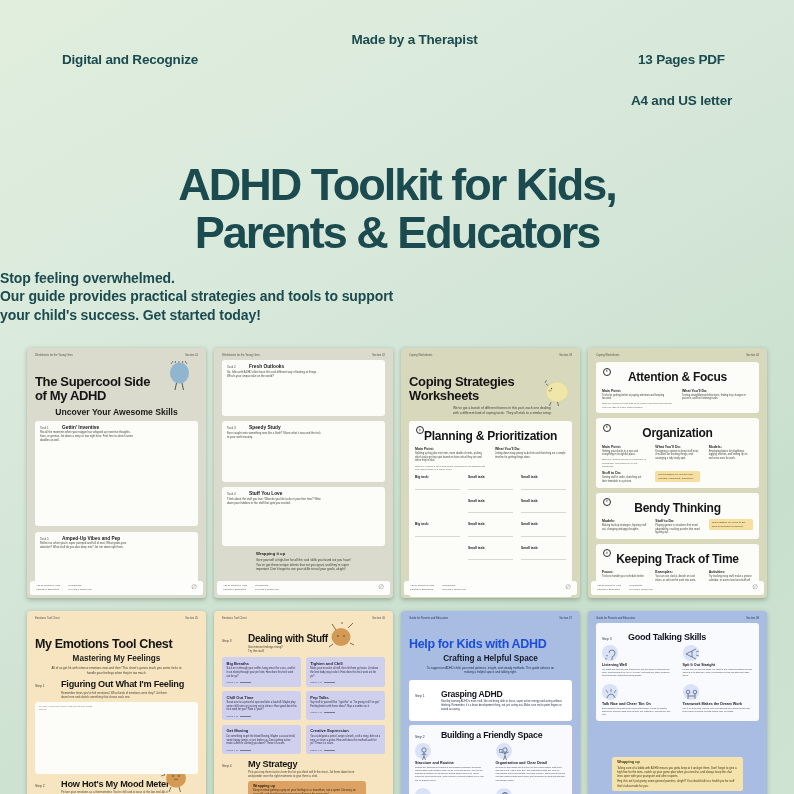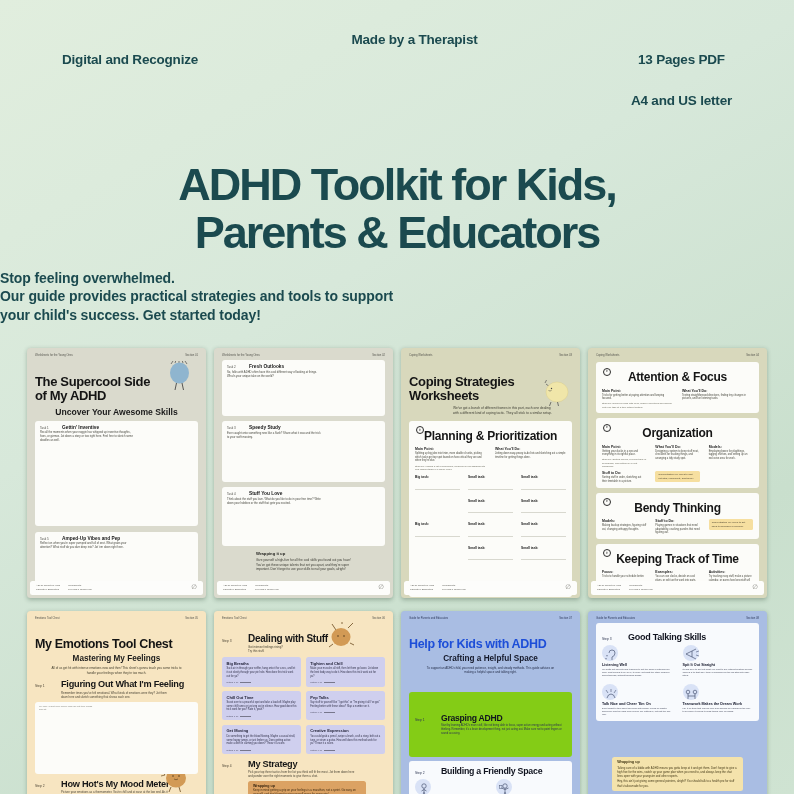--- a/index.html
+++ b/index.html
@@ -67,21 +67,21 @@
   .pcard .t{font-size:4px;font-weight:700;color:#1d1d33}
   .pcard .x{font-size:2.55px;line-height:1.42;margin-top:1.5px;color:#34344c}
   .pcard .r{font-size:2.3px;margin-top:2px;color:#55556b}
   .rline{display:inline-block;width:11px;border-bottom:.5px solid #77778c;height:2px;margin-left:2px}
   .wrap6{background:#dba263;border-radius:2.5px;padding:3px 5px;margin:3px 0 0 26px;width:66%}
   .wrap6 .t{font-size:3.6px;font-weight:700;color:#35230e}
   .wrap6 .x{font-size:2.8px;line-height:1.42;margin-top:1px;color:#402c13}
   .p6sub{font-size:2.9px;color:#4a4435;margin:1px 0 0 26px;line-height:1.4}
   
   .p7-intro{font-size:2.95px;text-align:center;width:82%;margin:3px auto 0;line-height:1.45;color:#232c47}
-  .bcard{background:#84cc16;border-radius:3px;padding:21px 6px;margin-top:17px}
+  .bcard{background:#ffffff;border-radius:3px;padding:9px 6px;margin-top:5px}
   .bcard .x{font-size:2.65px;margin:1.5px 0 0 26px;width:80%;line-height:1.42;color:#2c3450}
   .wcard{background:#f8fafd;border-radius:3px;padding:4.5px 6px;margin-top:4.5px}
   .subgrid{display:grid;grid-template-columns:1fr 1fr;gap:6px 10px;margin-top:3px}
   .dd{width:16px;height:16px;border-radius:50%;background:#d9e2f6;position:relative}
   .sub .t{font-size:3.7px;font-weight:700;margin-top:2px;color:#15182b}
   .sub .x{font-size:2.35px;line-height:1.4;color:#454a5c;margin-top:1px}
   .wrap8{background:#f4e3ac;border-radius:2.5px;padding:3.5px 5px;margin:36px auto 0;width:74%}
   .wrap8 .t{font-size:3.7px;font-weight:700;color:#3c3110}
   .wrap8 .x{font-size:2.8px;line-height:1.45;margin-top:1.5px;color:#453a18}
   .blob{position:absolute}

